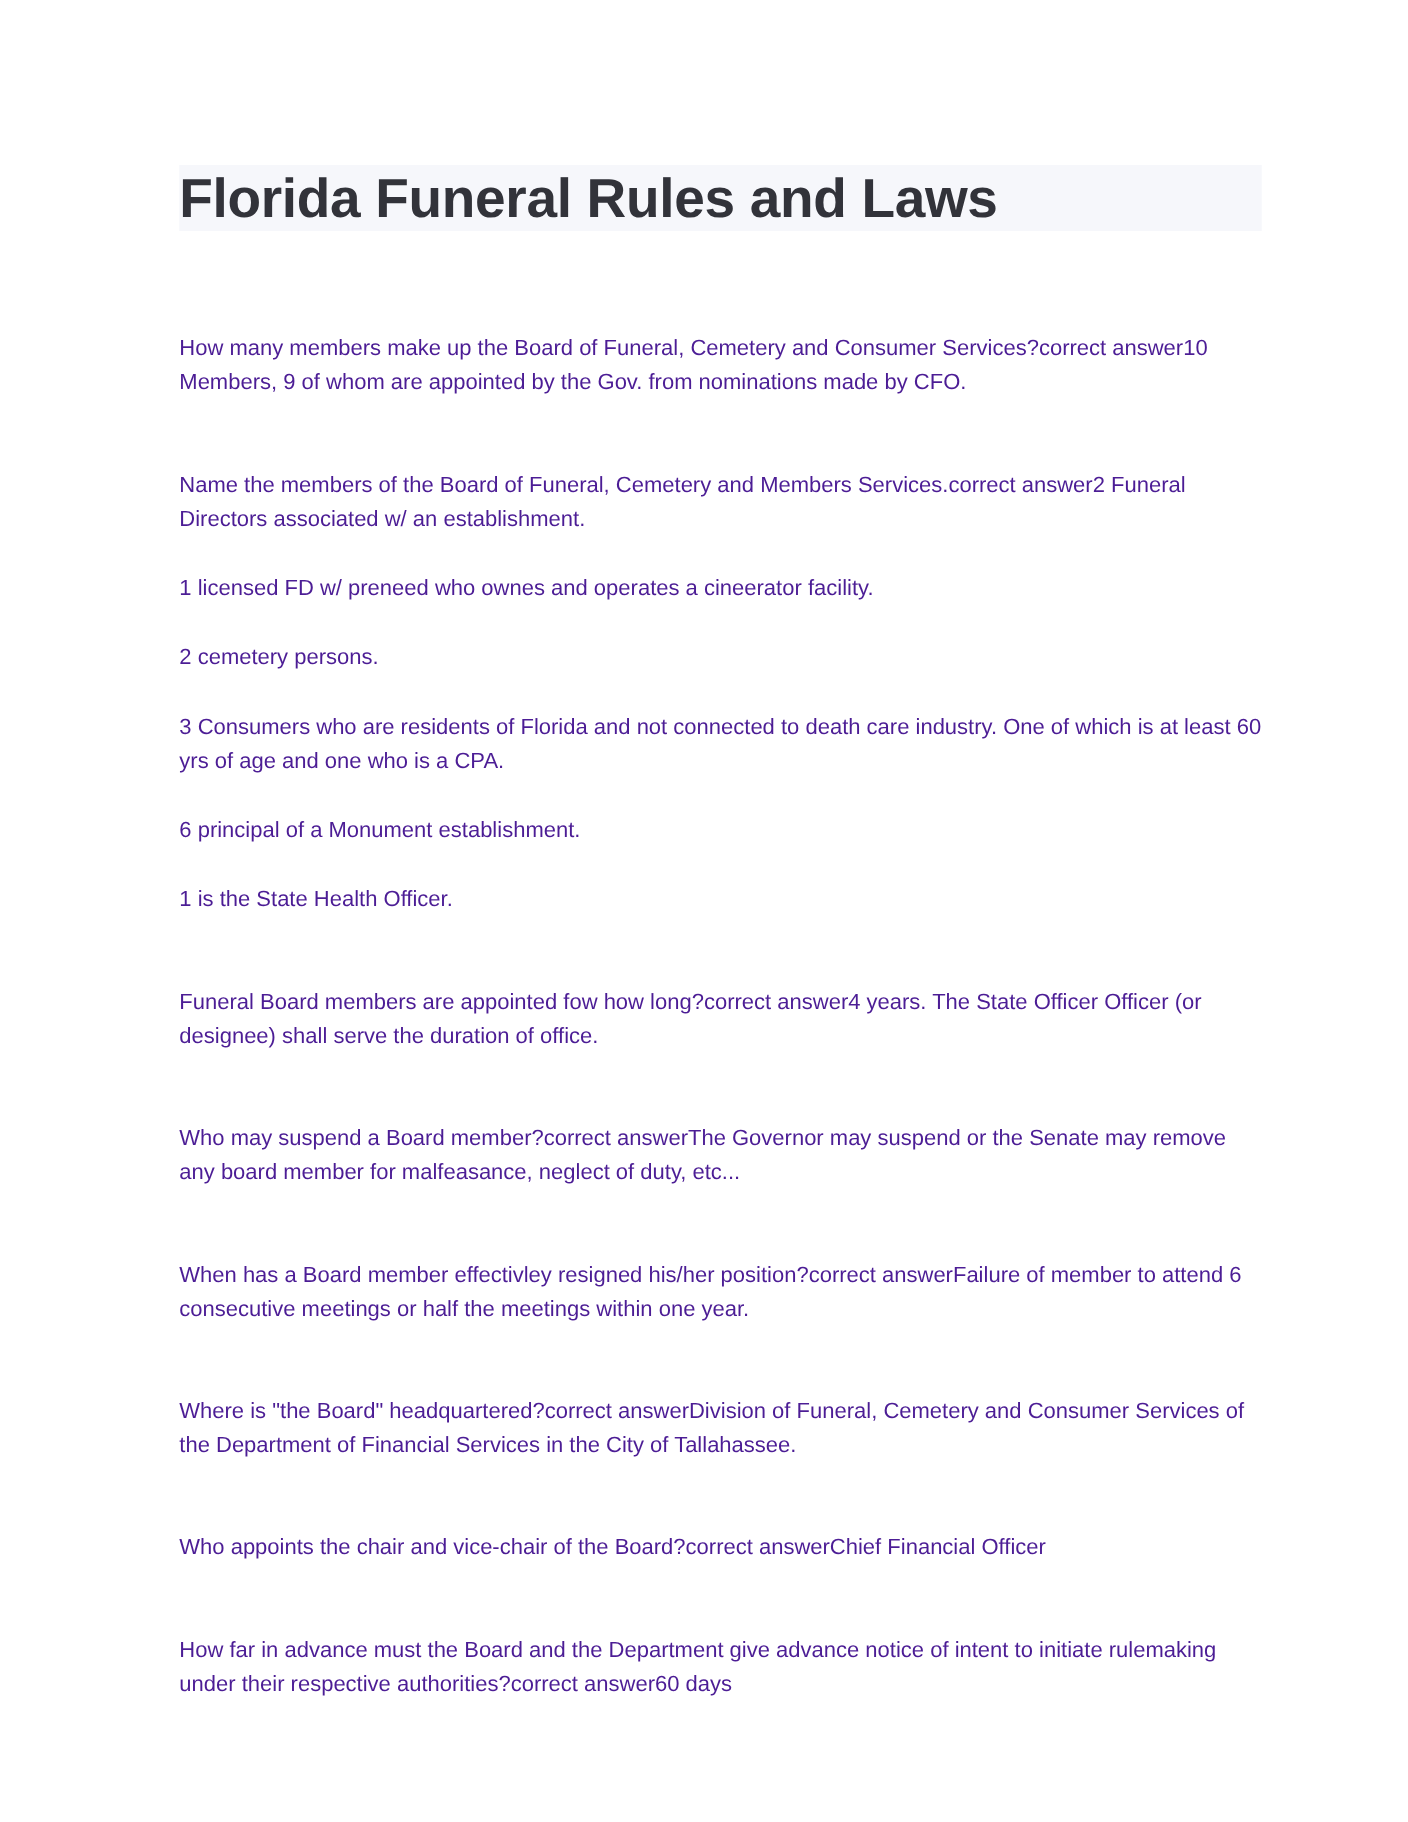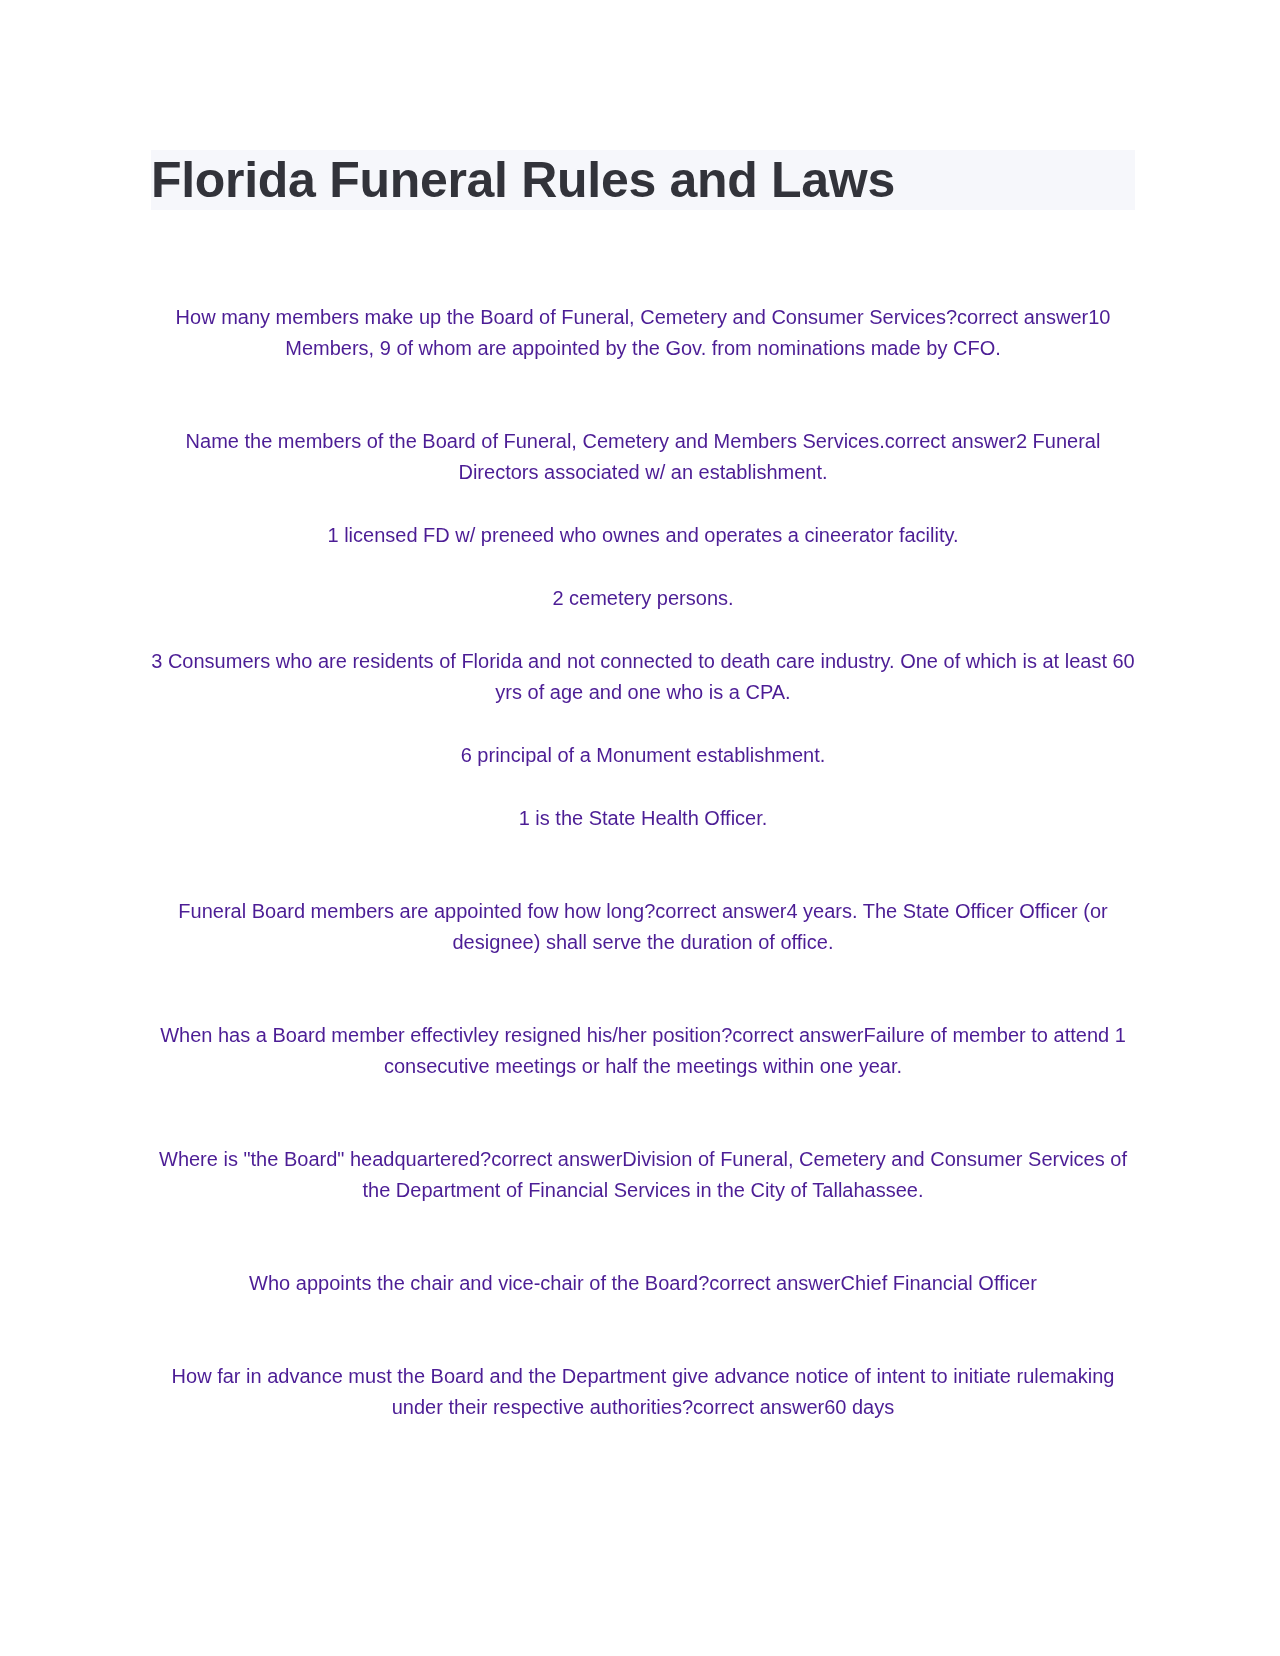--- a/index.html
+++ b/index.html
@@ -8,24 +8,23 @@
       background: #ffffff;
     }
     body {
       width: 1280px;
       height: 1656px;
       position: relative;
       overflow: hidden;
     }
     .page {
       position: absolute;
-      left: 151px;
+      left: 163px;
       top: 150px;
       width: 984px;
-      text-align: center;
     }
     .title-wrap {
       background: #f6f7fb;
       height: 60px;
       width: 984px;
       display: flex;
       align-items: center;
       margin-bottom: 0;
     }
     .title {
@@ -70,23 +69,26 @@
       <p class="sub">2 cemetery persons.</p>
       <p class="sub">3 Consumers who are residents of Florida and not connected to death care industry. One of which is at least 60 yrs of age and one who is a CPA.</p>
       <p class="sub">6 principal of a Monument establishment.</p>
       <p class="sub">1 is the State Health Officer.</p>
     </div>
 
     <div class="qa qa-gap">
       <p>Funeral Board members are appointed fow how long?correct answer4 years. The State Officer Officer (or designee) shall serve the duration of office.</p>
     </div>
 
+    <div class="qa qa-gap">
+      <p>Who may suspend a Board member?correct answerThe Governor may suspend or the Senate may remove any board member for malfeasance, neglect of duty, etc...</p>
+    </div>
 
     <div class="qa qa-gap">
-      <p>When has a Board member effectivley resigned his/her position?correct answerFailure of member to attend 1 consecutive meetings or half the meetings within one year.</p>
+      <p>When has a Board member effectivley resigned his/her position?correct answerFailure of member to attend 6 consecutive meetings or half the meetings within one year.</p>
     </div>
 
     <div class="qa qa-gap">
       <p>Where is "the Board" headquartered?correct answerDivision of Funeral, Cemetery and Consumer Services of the Department of Financial Services in the City of Tallahassee.</p>
     </div>
 
     <div class="qa qa-gap">
       <p>Who appoints the chair and vice-chair of the Board?correct answerChief Financial Officer</p>
     </div>
 

